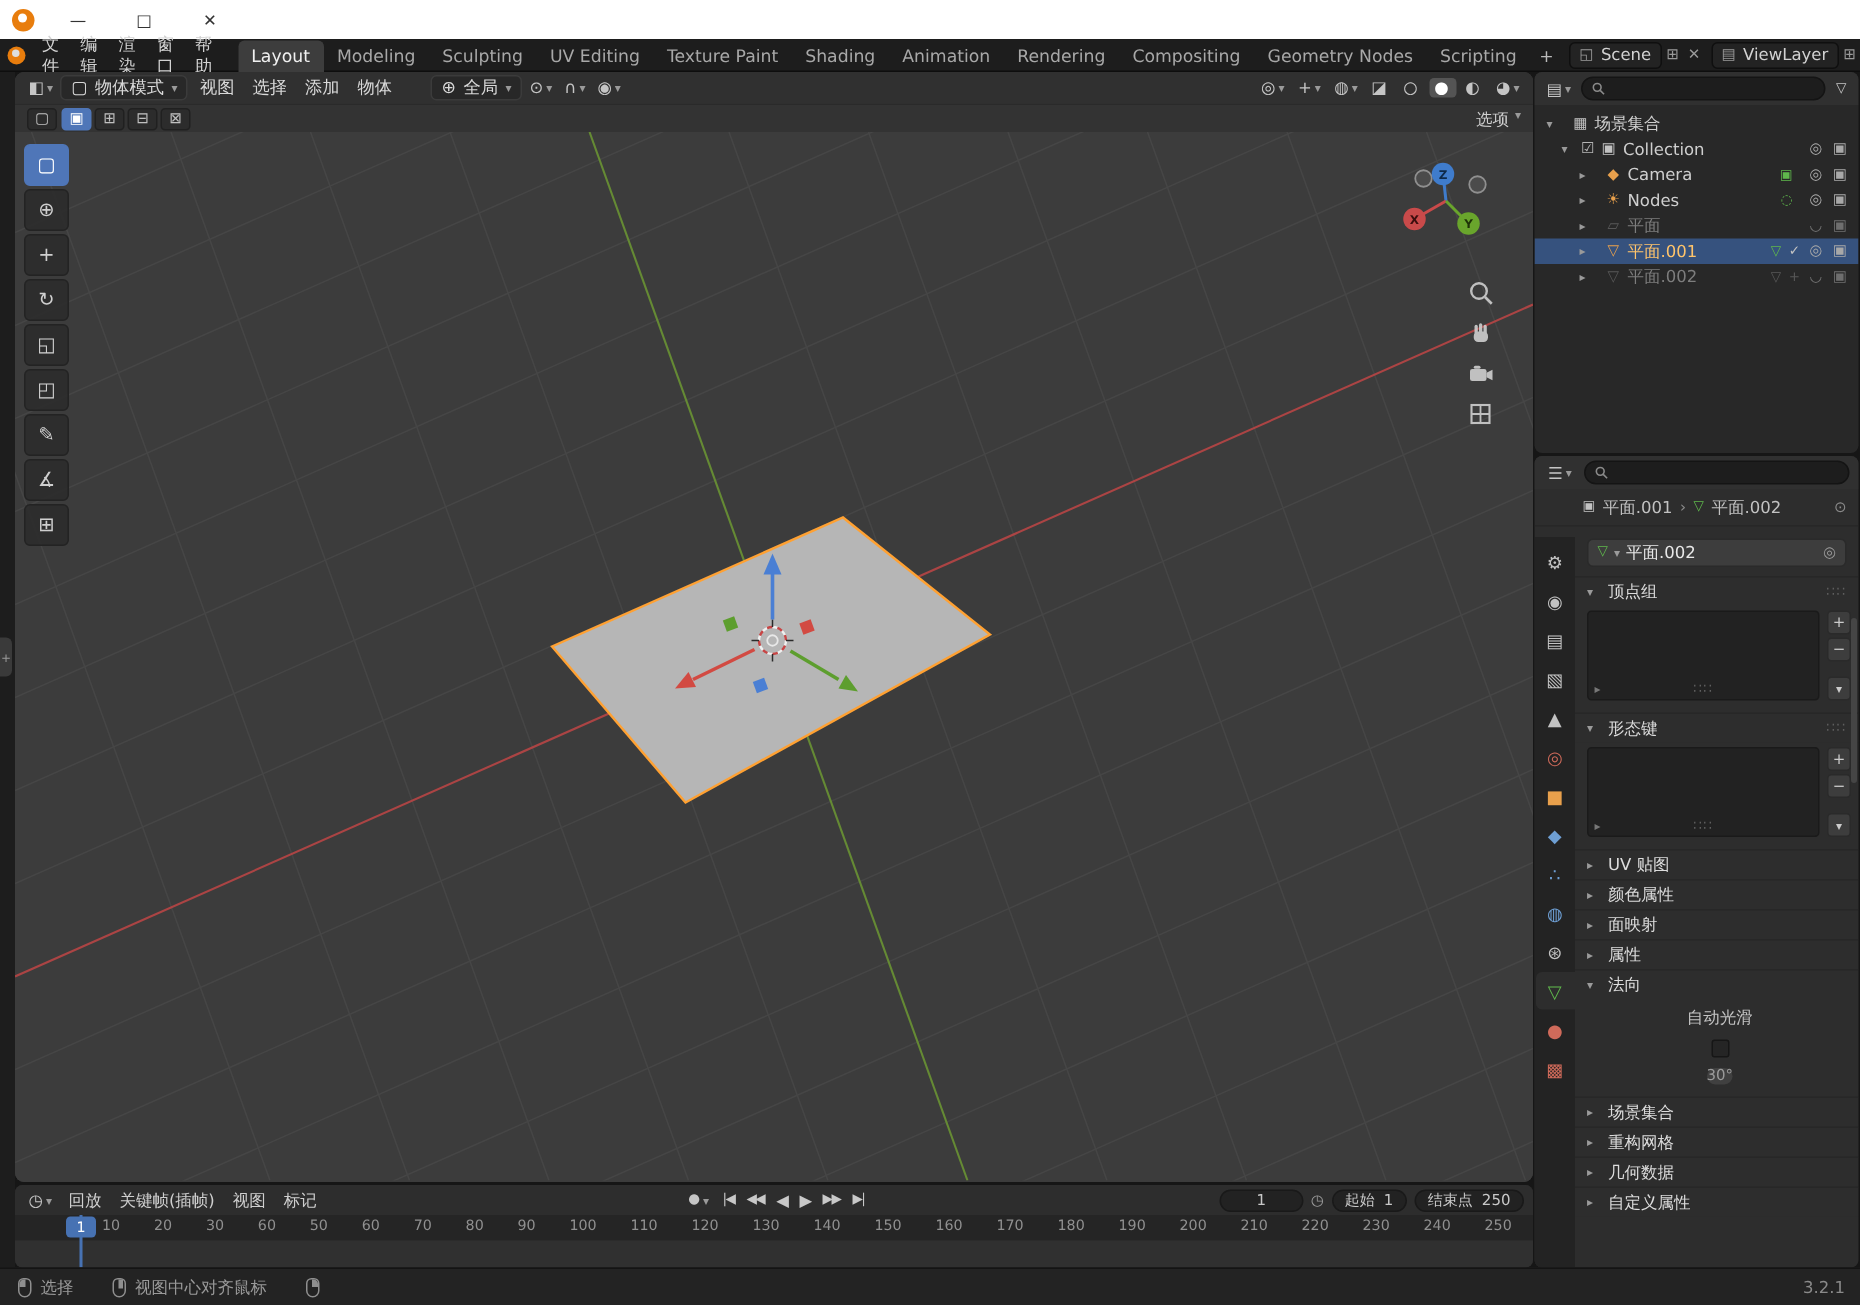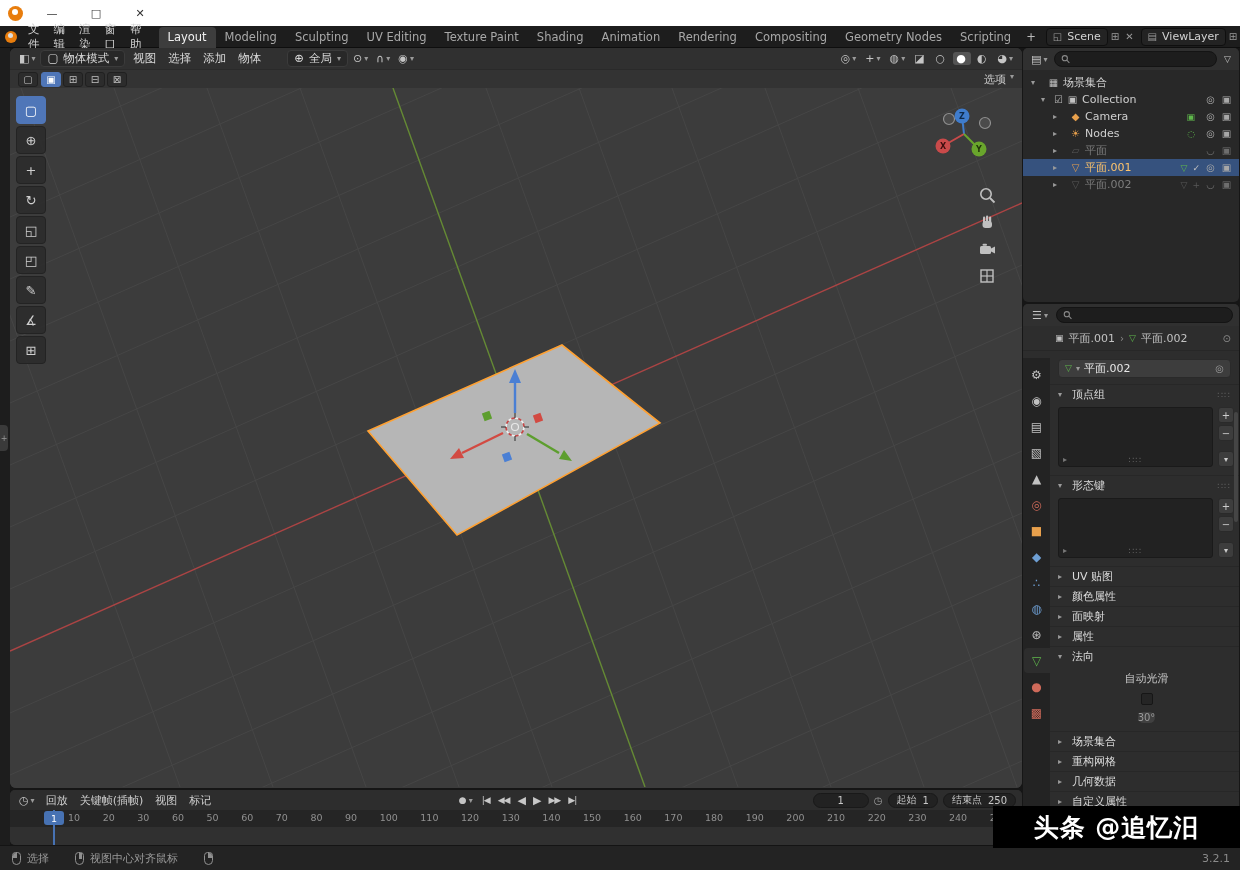--- a/index.html
+++ b/index.html
@@ -849,14 +849,13 @@
         </span>
 
         <span class="st-item">
           <span class="mouse-ic mouse-right-icon"></span>
           <span class="st-label"></span>
         </span>
       </span>
     <span class="version">3.2.1</span>
   </div>
 
-  <div class="watermark">头条 @追忆汨</div>
 </div>
 
 </body></html>

